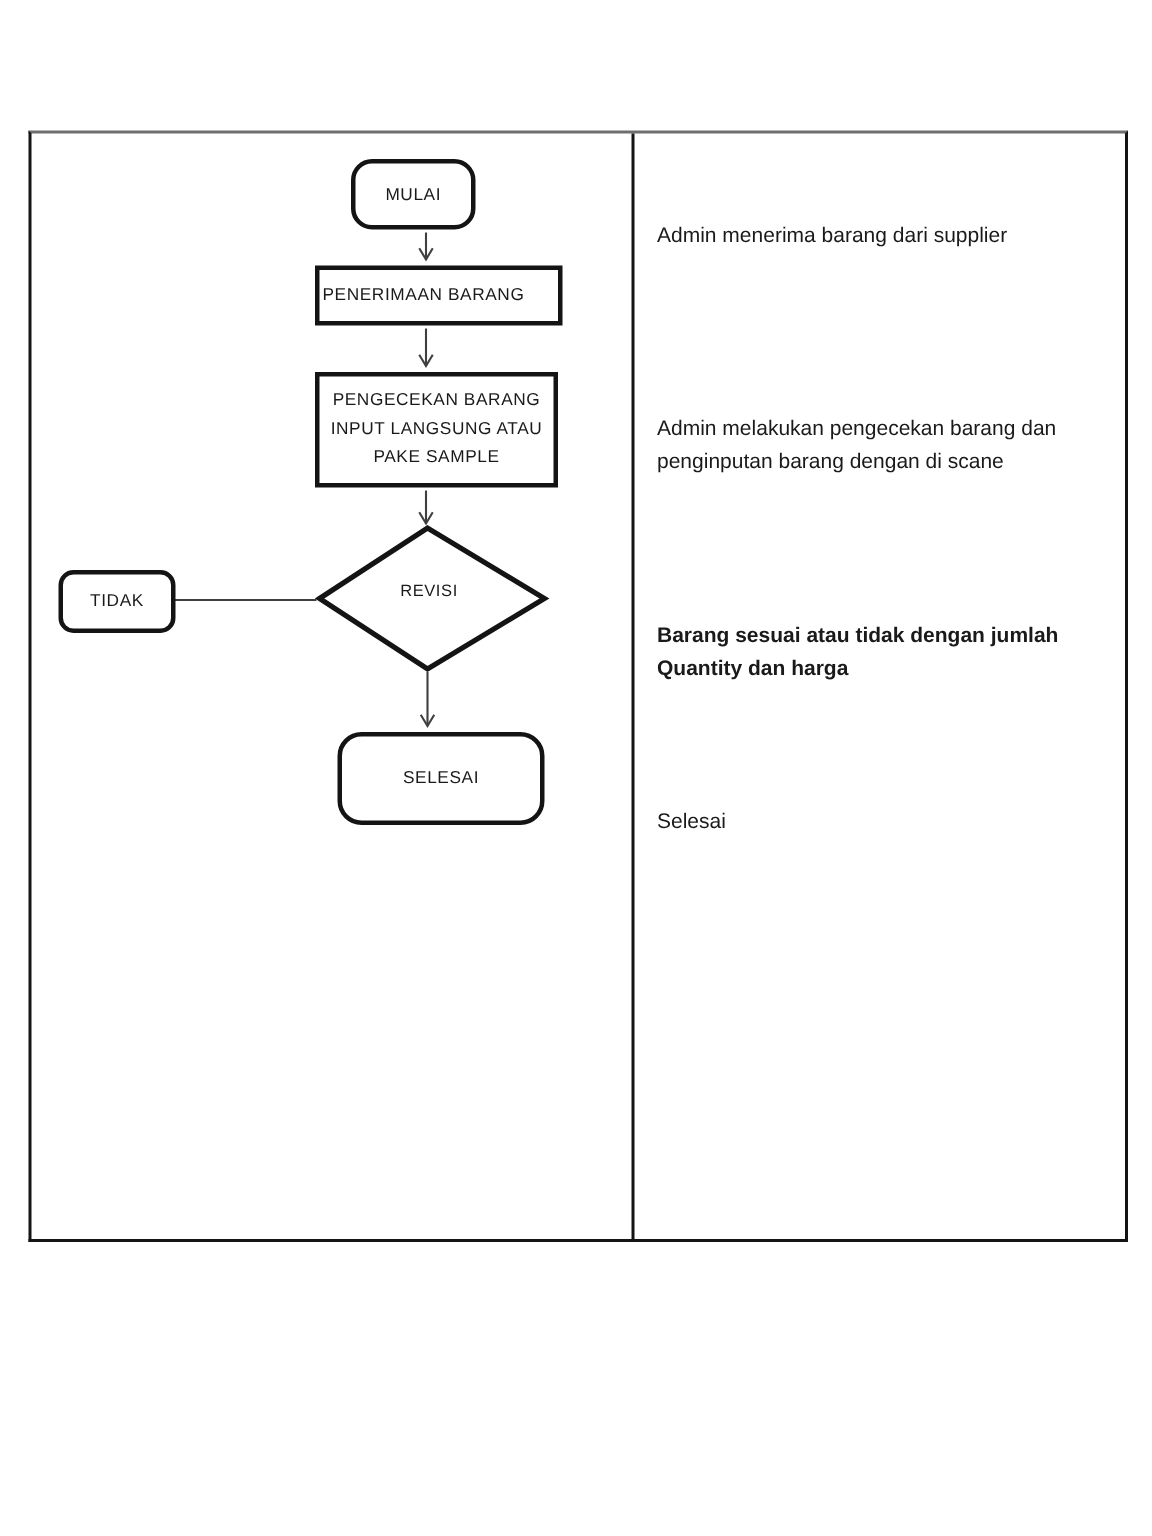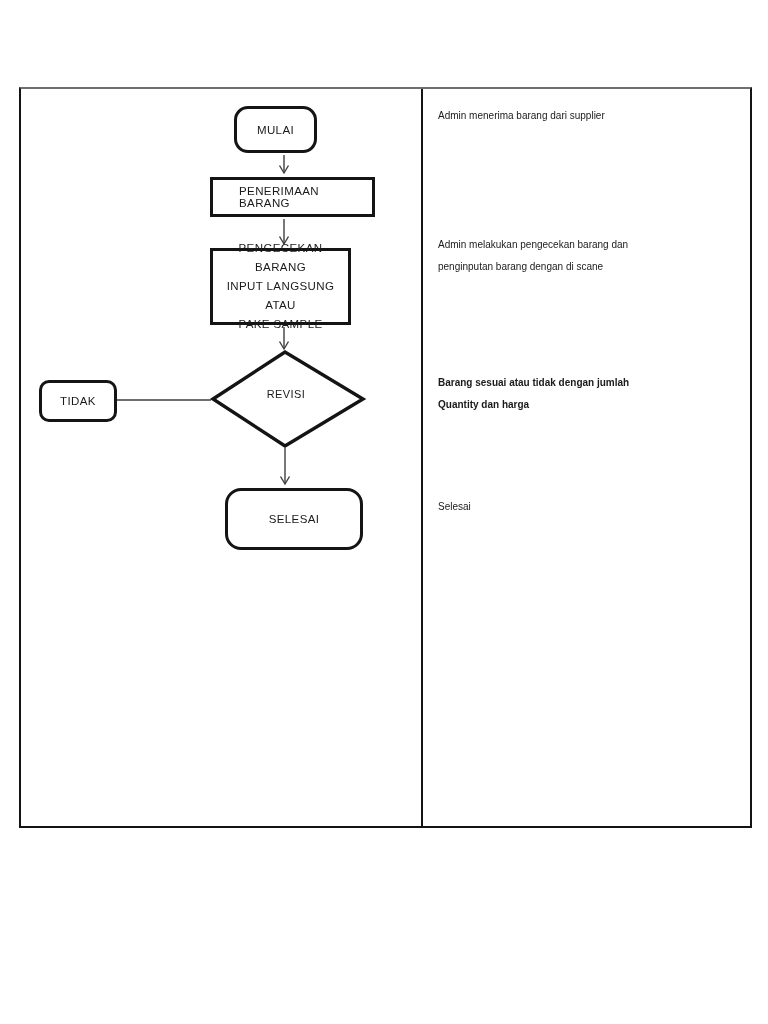--- a/index.html
+++ b/index.html
@@ -58,24 +58,24 @@
     letter-spacing: 0.4px;
     color: #1a1a1a;
   }
   .node-mulai {
     left: 234px; top: 106px; width: 83px; height: 47px;
     border-radius: 14px;
   }
   .node-penerimaan {
     left: 210px; top: 177px; width: 165px; height: 40px;
     justify-content: flex-start;
-    padding-left: 26px;
+    padding-left: 2px;
   }
   .node-pengecekan {
-    left: 210px; top: 248px; width: 141px; height: 77px;
+    left: 210px; top: 248px; width: 162px; height: 77px;
     white-space: pre-line;
     text-align: center;
     line-height: 19px;
   }
   .node-tidak {
     left: 39px; top: 380px; width: 78px; height: 42px;
     border-radius: 10px;
   }
   .node-selesai {
     left: 225px; top: 488px; width: 138px; height: 62px;
@@ -89,24 +89,25 @@
     transform: translate(-50%, -50%);
     font-size: 11px;
     letter-spacing: 0.4px;
     color: #1a1a1a;
   }
 
   .annotation {
     position: absolute;
     left: 438px;
     width: 302px;
-    font-size: 10px;
+    font-size: 14px;
     line-height: 22px;
     color: #1a1a1a;
     white-space: pre-line;
+    margin-top: 40px;
   }
   .annotation-0 { top: 105px; }
   .annotation-1 { top: 234px; }
   .annotation-2 { top: 372px; font-weight: bold; }
   .annotation-3 { top: 496px; }
 </style>
 </head>
 <body>
 
 <div class="table-region">

